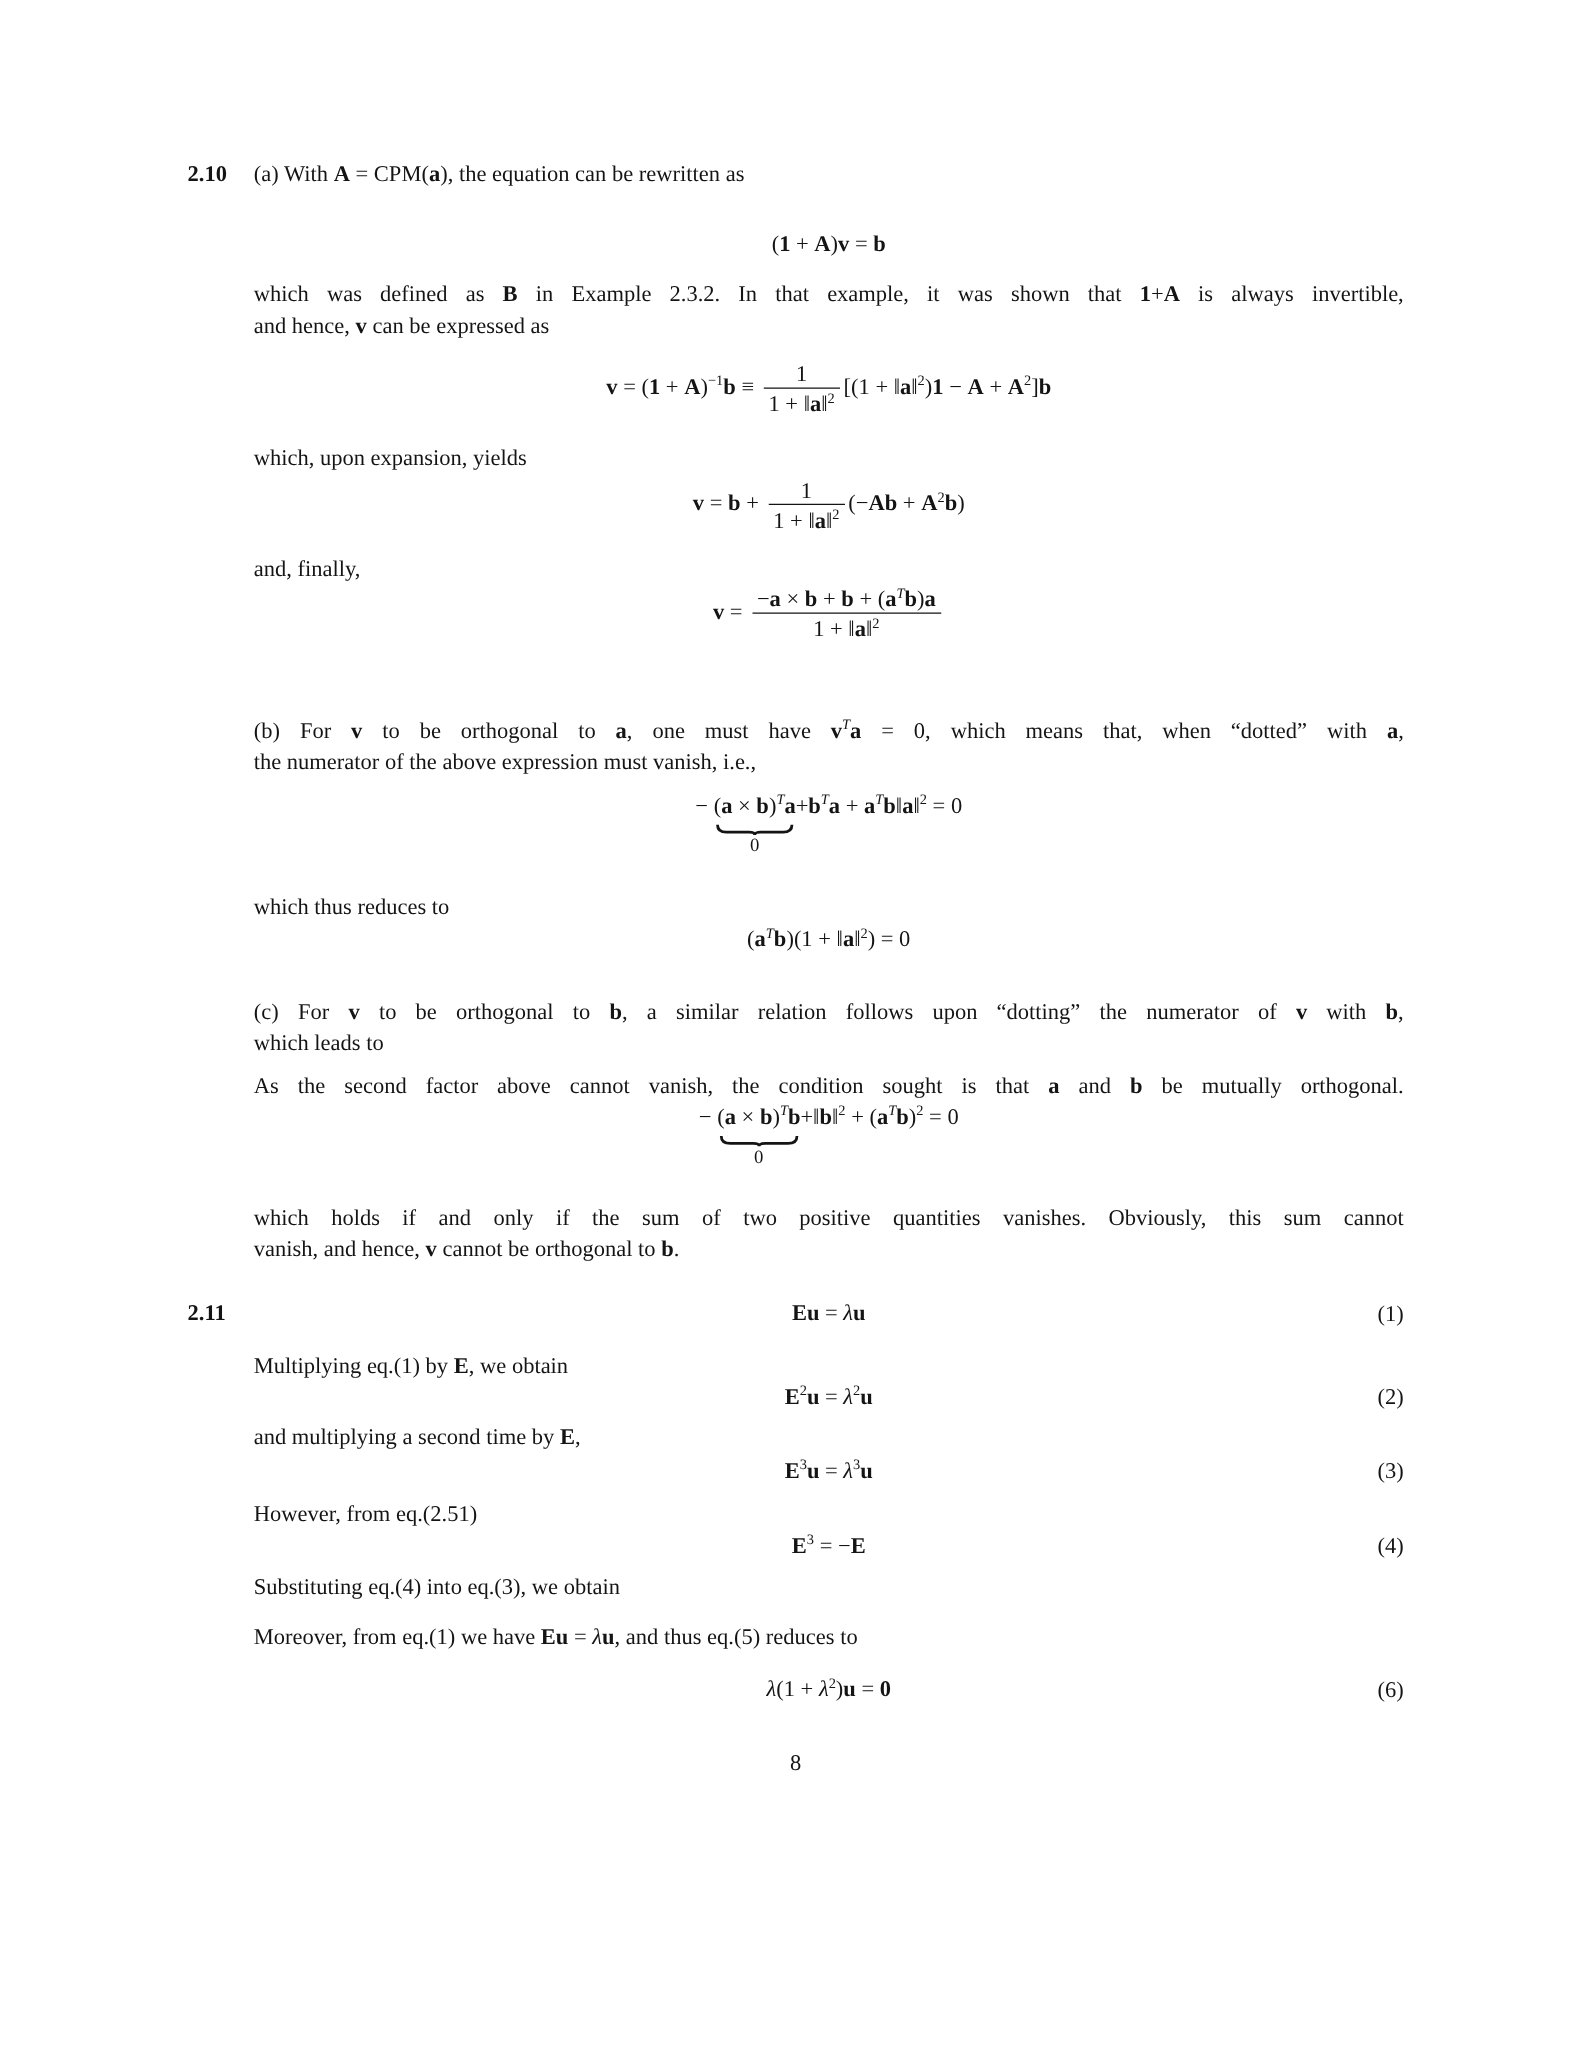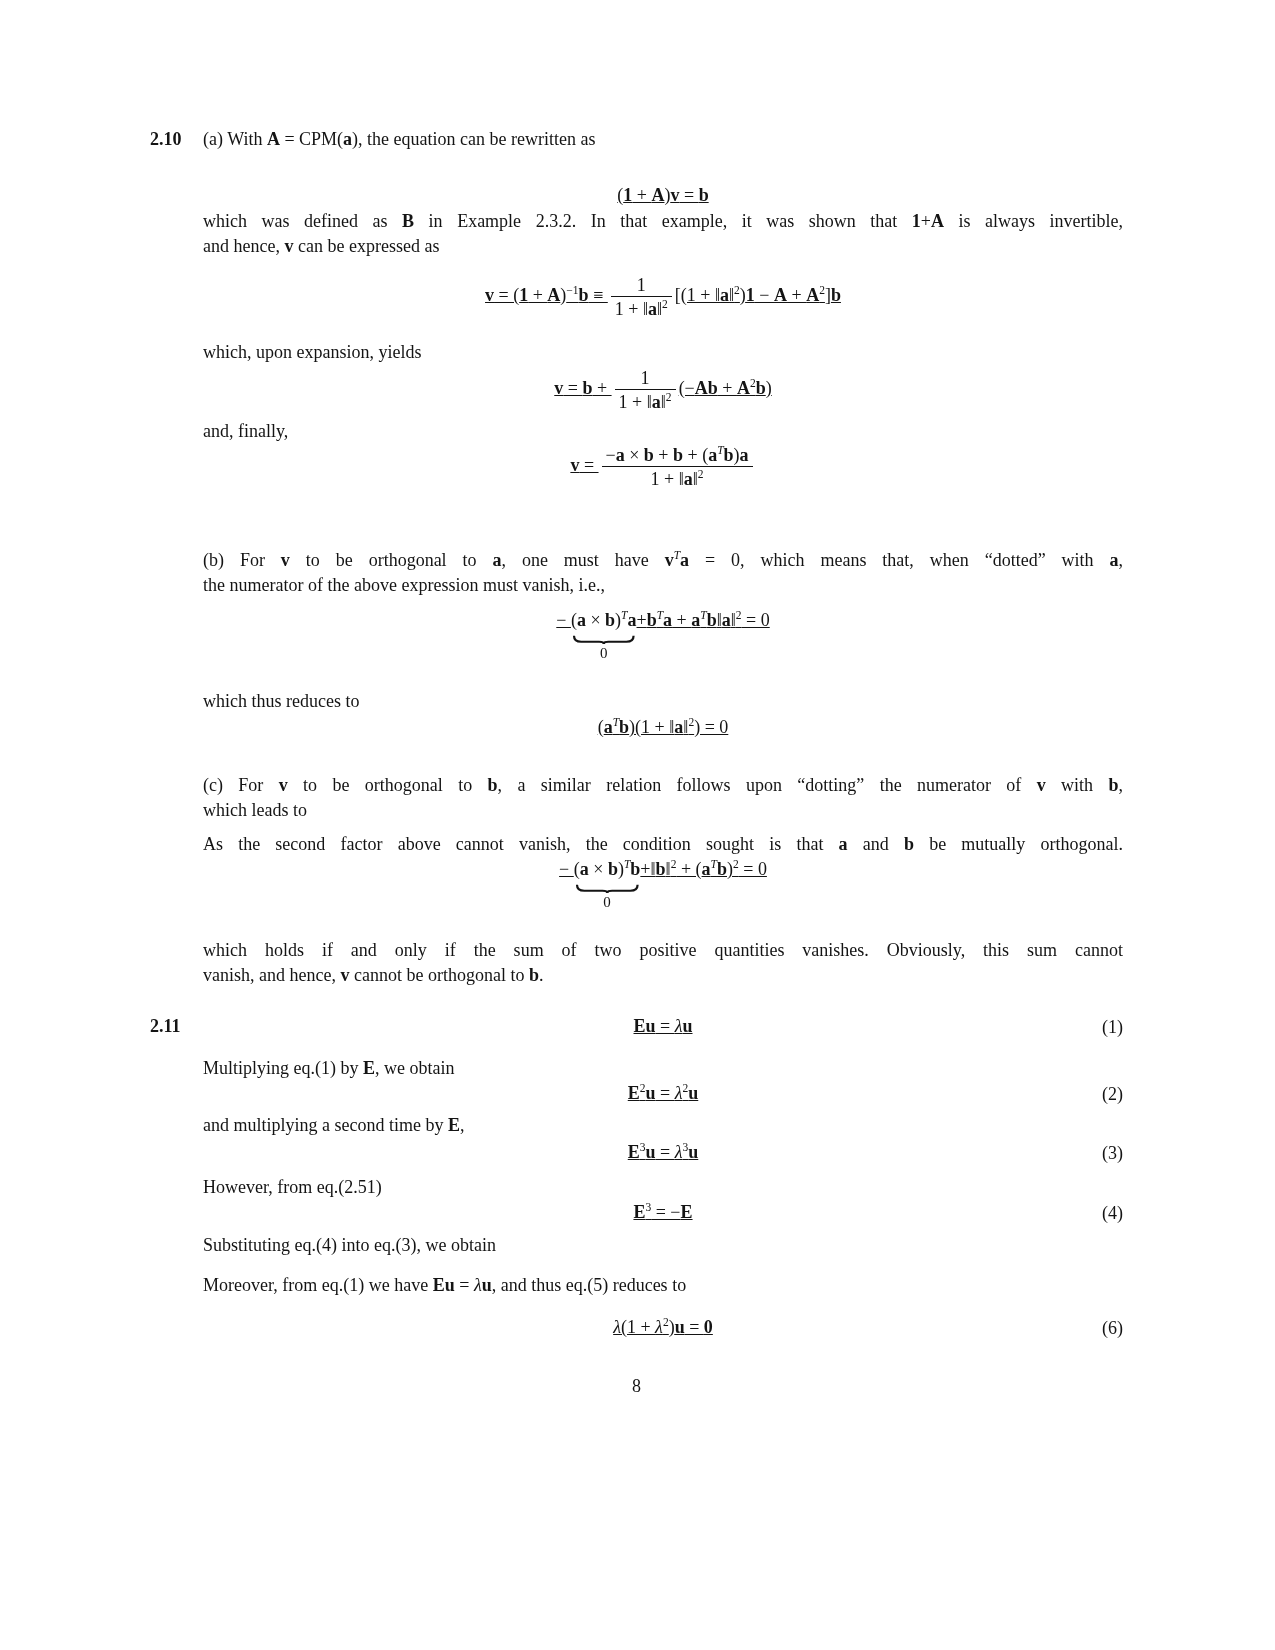--- a/index.html
+++ b/index.html
@@ -14,21 +14,21 @@
     font-size: 18px;
     overflow: hidden;
   }
   .content { position: absolute; left: 150px; top: 0; width: 973px; }
   .problem { position: relative; }
   .pnum { position: absolute; left: 0; top: 0; font-weight: bold; line-height: 25px; }
   .pbody { padding-left: 53px; }
   .para { margin: 0; line-height: 25px; text-align: justify; }
   .para > div { line-height: 25px; }
   .jline { text-align: justify; text-align-last: justify; }
-  .deq { position: relative; margin: 0; text-align: center; line-height: 25px; text-decoration: underline; }
+  .deq { position: relative; margin: 0; text-align: center; line-height: 25px; }
   .eqno { position: absolute; right: 0; top: 50%; transform: translateY(-50%); line-height: 25px; }
   .deq-ub { padding-bottom: 32px; }
   .frac { display: inline-block; vertical-align: middle; text-align: center; margin: 0 3px; }
   .fr-top { display: block; line-height: 22px; padding: 0 4px; }
   .fr-bot { display: block; line-height: 22px; padding: 1px 4px 0; border-top: 1.6px solid #141414; }
   sup { font-size: 64%; line-height: 0; vertical-align: 0.58em; }
   i { font-style: italic; }
   .ub { position: relative; display: inline-block; }
   .ubsvg { position: absolute; top: calc(100% + 2px); left: 3px; width: calc(100% - 6px); height: 9px; overflow: visible; }
   .ubzero { position: absolute; top: calc(100% + 13px); left: 50%; transform: translateX(-50%); font-size: 15px; line-height: 15px; }
@@ -42,36 +42,36 @@
 
     <section class="problem" style="margin-top:127px">
       <span class="pnum">2.10</span>
       <div class="pbody">
         <p class="para">(a) With <b>A</b> = CPM(<b>a</b>), the equation can be rewritten as</p>
 
         <div class="deq" style="margin-top:31px">
           <span class="eqbody">(<b>1</b> + <b>A</b>)<b>v</b> = <b>b</b></span>
         </div>
 
-        <div class="para" style="margin-top:1px">
+        <div class="para" style="margin-top:15px">
           <div class="jline">which was defined as <b>B</b> in Example 2.3.2. In that example, it was shown that <b>1</b>+<b>A</b> is always invertible,</div>
           <div>and hence, <b>v</b> can be expressed as</div>
         </div>
 
         <div class="deq" style="margin-top:15px">
           <span class="eqbody"><b>v</b> = (<b>1</b> + <b>A</b>)<sup>−1</sup><b>b</b> ≡ <span class="frac"><span class="fr-top">1</span><span class="fr-bot">1 + ‖<b>a</b>‖<sup>2</sup></span></span>[(1 + ‖<b>a</b>‖<sup>2</sup>)<b>1</b> − <b>A</b> + <b>A</b><sup>2</sup>]<b>b</b></span>
         </div>
 
         <p class="para" style="margin-top:20px">which, upon expansion, yields</p>
 
         <div class="deq" style="margin-top:2px">
           <span class="eqbody"><b>v</b> = <b>b</b> + <span class="frac"><span class="fr-top">1</span><span class="fr-bot">1 + ‖<b>a</b>‖<sup>2</sup></span></span>(−<b>Ab</b> + <b>A</b><sup>2</sup><b>b</b>)</span>
         </div>
 
-        <p class="para" style="margin-top:6px">and, finally,</p>
+        <p class="para" style="margin-top:16px">and, finally,</p>
 
         <div class="deq" style="margin-top:0">
           <span class="eqbody"><b>v</b> = <span class="frac"><span class="fr-top">−<b>a</b> × <b>b</b> + <b>b</b> + (<b>a</b><sup><i>T</i></sup><b>b</b>)<b>a</b></span><span class="fr-bot">1 + ‖<b>a</b>‖<sup>2</sup></span></span></span>
         </div>
 
         <div class="para" style="margin-top:58px">
           <div class="jline">(b) For <b>v</b> to be orthogonal to <b>a</b>, one must have <b>v</b><sup><i>T</i></sup><b>a</b> = 0, which means that, when “dotted” with <b>a</b>,</div>
           <div>the numerator of the above expression must vanish, i.e.,</div>
         </div>
 

